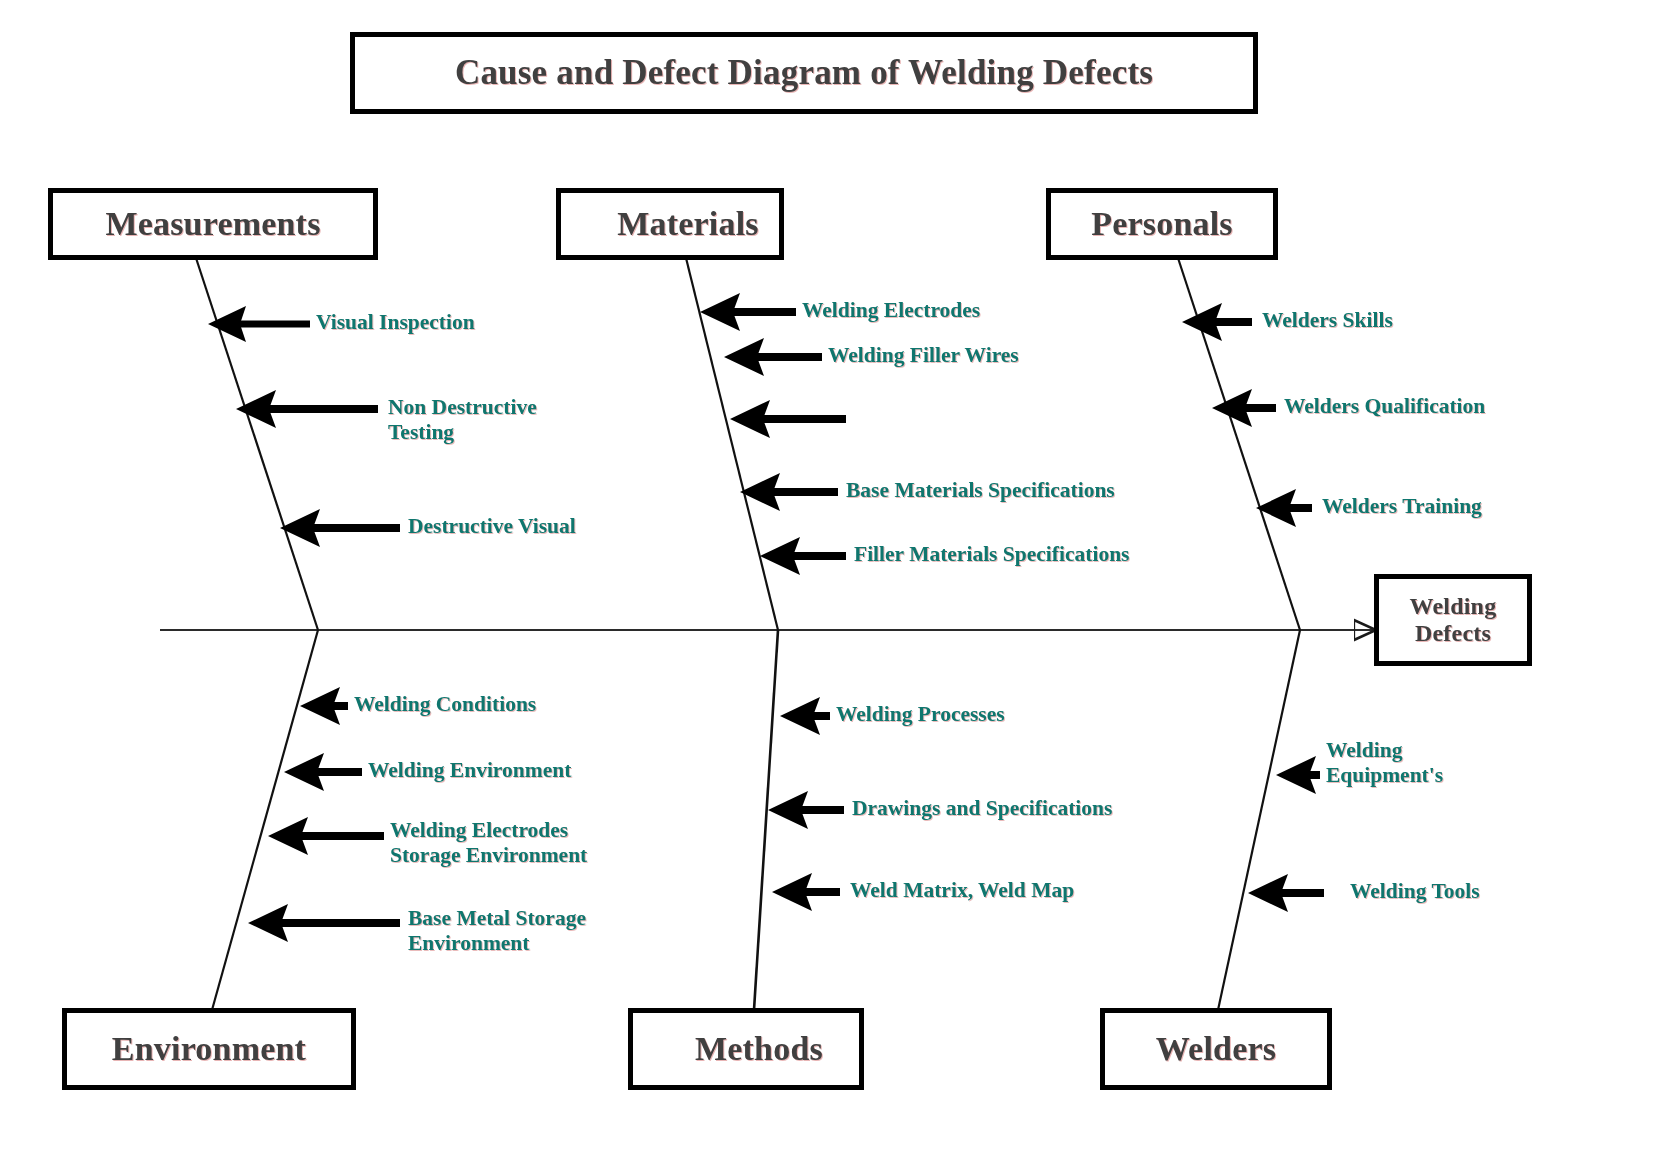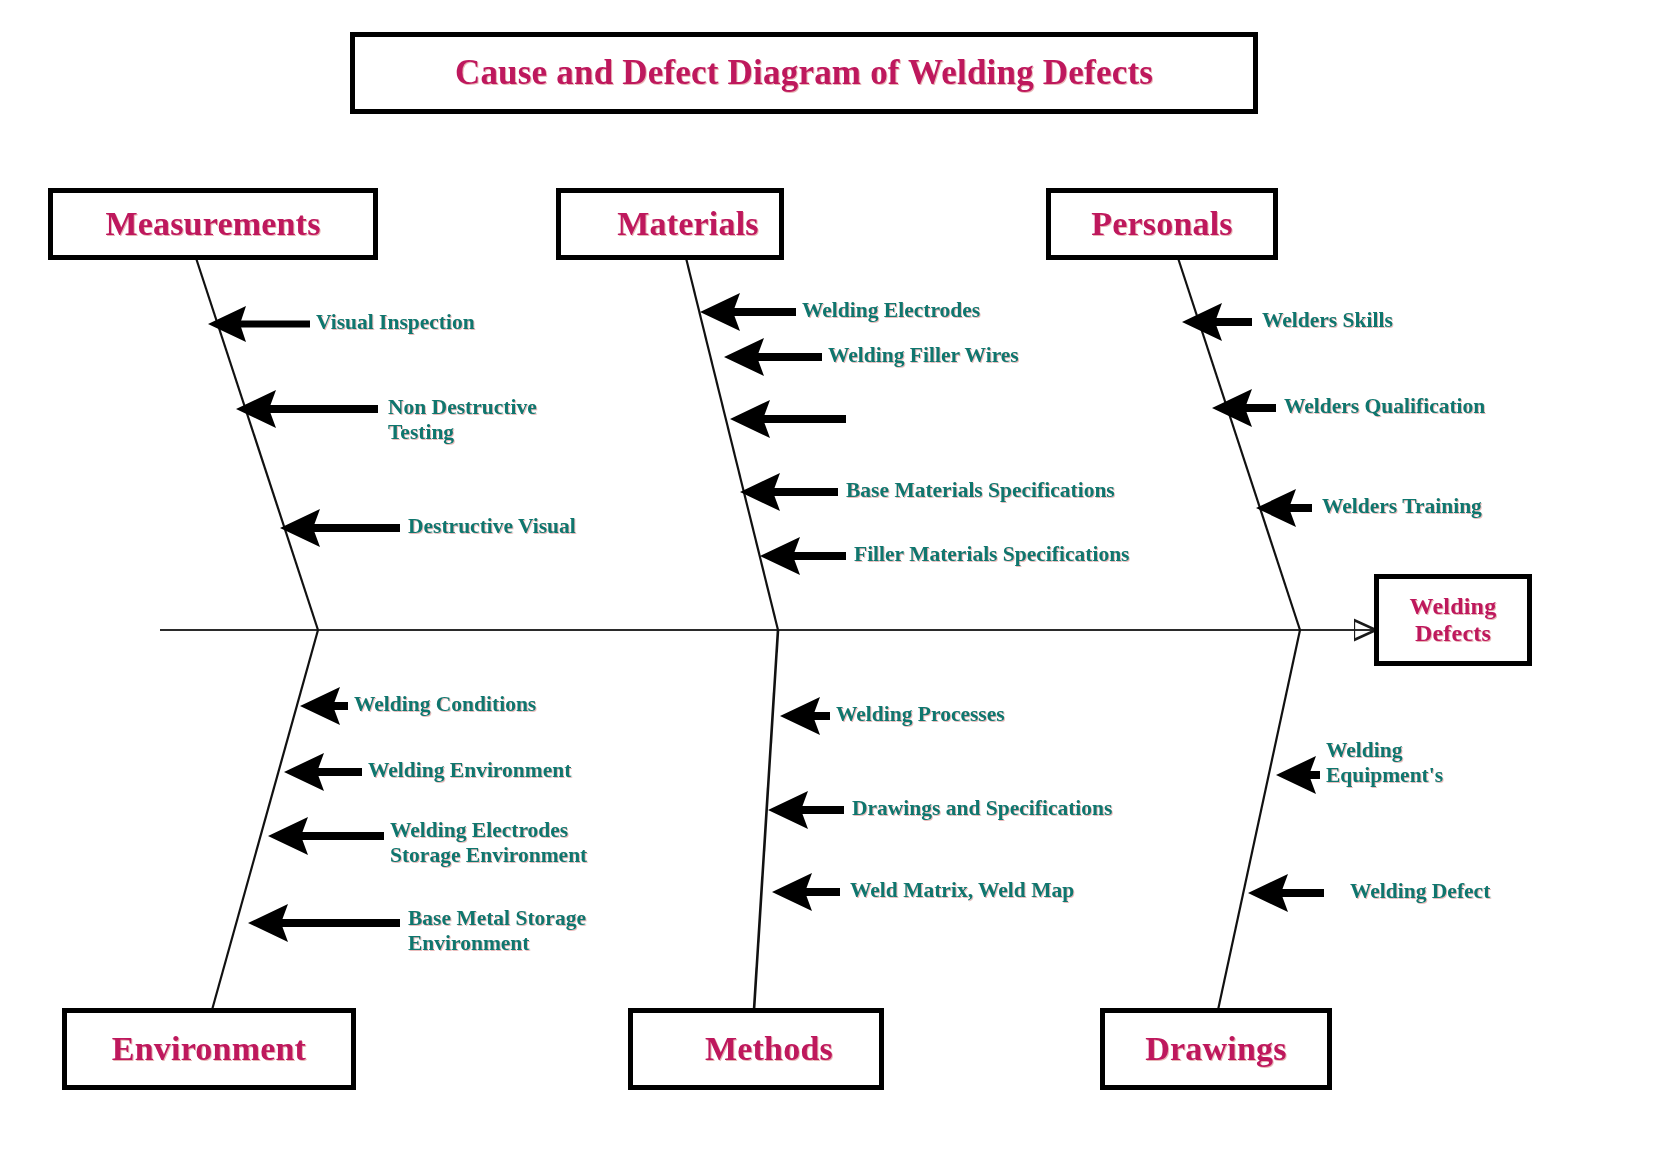--- a/index.html
+++ b/index.html
@@ -27,21 +27,21 @@
   
   .box {
     position: absolute;
     box-sizing: border-box;
     background: #ffffff;
     border: 5px solid #000000;
     display: flex;
     align-items: center;
     justify-content: center;
     text-align: center;
-    color: #be185d;
+    color: #404040;
     font-weight: bold;
     letter-spacing: 0.2px;
     text-shadow: 1px 1px 0 rgba(214,120,120,0.55);
     z-index: 5;
   }
   .box-title {
     font-size: 35px;
     border-width: 5px;
   }
   .box-cat {
@@ -206,26 +206,26 @@
   </div>
 
   <div class="box box-cat" style="left:1046px; top:188px; width:232px; height:72px;">
     <span>Personals</span>
   </div>
 
   <div class="box box-cat" style="left:62px; top:1008px; width:294px; height:82px;">
     <span>Environment</span>
   </div>
 
-  <div class="box box-cat" style="left:628px; top:1008px; width:256px; height:82px;padding-left:26px;">
+  <div class="box box-cat" style="left:628px; top:1008px; width:236px; height:82px;padding-left:26px;">
     <span>Methods</span>
   </div>
 
   <div class="box box-cat" style="left:1100px; top:1008px; width:232px; height:82px;">
-    <span>Drawings</span>
+    <span>Welders</span>
   </div>
 
   <div class="cause wide" style="left:316px; top:310px;">Visual Inspection</div>
   <div class="cause" style="left:388px; top:395px;">Non Destructive
 Testing</div>
   <div class="cause wide" style="left:408px; top:514px;">Destructive Visual</div>
 
   <div class="cause wide" style="left:802px; top:298px;">Welding Electrodes</div>
   <div class="cause wide" style="left:828px; top:343px;">Welding Filler Wires</div>
   <div class="cause wide" style="left:846px; top:478px;">Base Materials Specifications</div>
@@ -241,15 +241,15 @@
 Storage Environment</div>
   <div class="cause" style="left:408px; top:906px;">Base Metal Storage
 Environment</div>
 
   <div class="cause wide" style="left:836px; top:702px;">Welding Processes</div>
   <div class="cause wide" style="left:852px; top:796px;">Drawings and Specifications</div>
   <div class="cause wide" style="left:850px; top:878px;">Weld Matrix, Weld Map</div>
 
   <div class="cause" style="left:1326px; top:738px;">Welding
 Equipment's</div>
-  <div class="cause wide" style="left:1350px; top:879px;">Welding Defect</div>
+  <div class="cause wide" style="left:1350px; top:879px;">Welding Tools</div>
 
 </div>
 
 </body></html>

